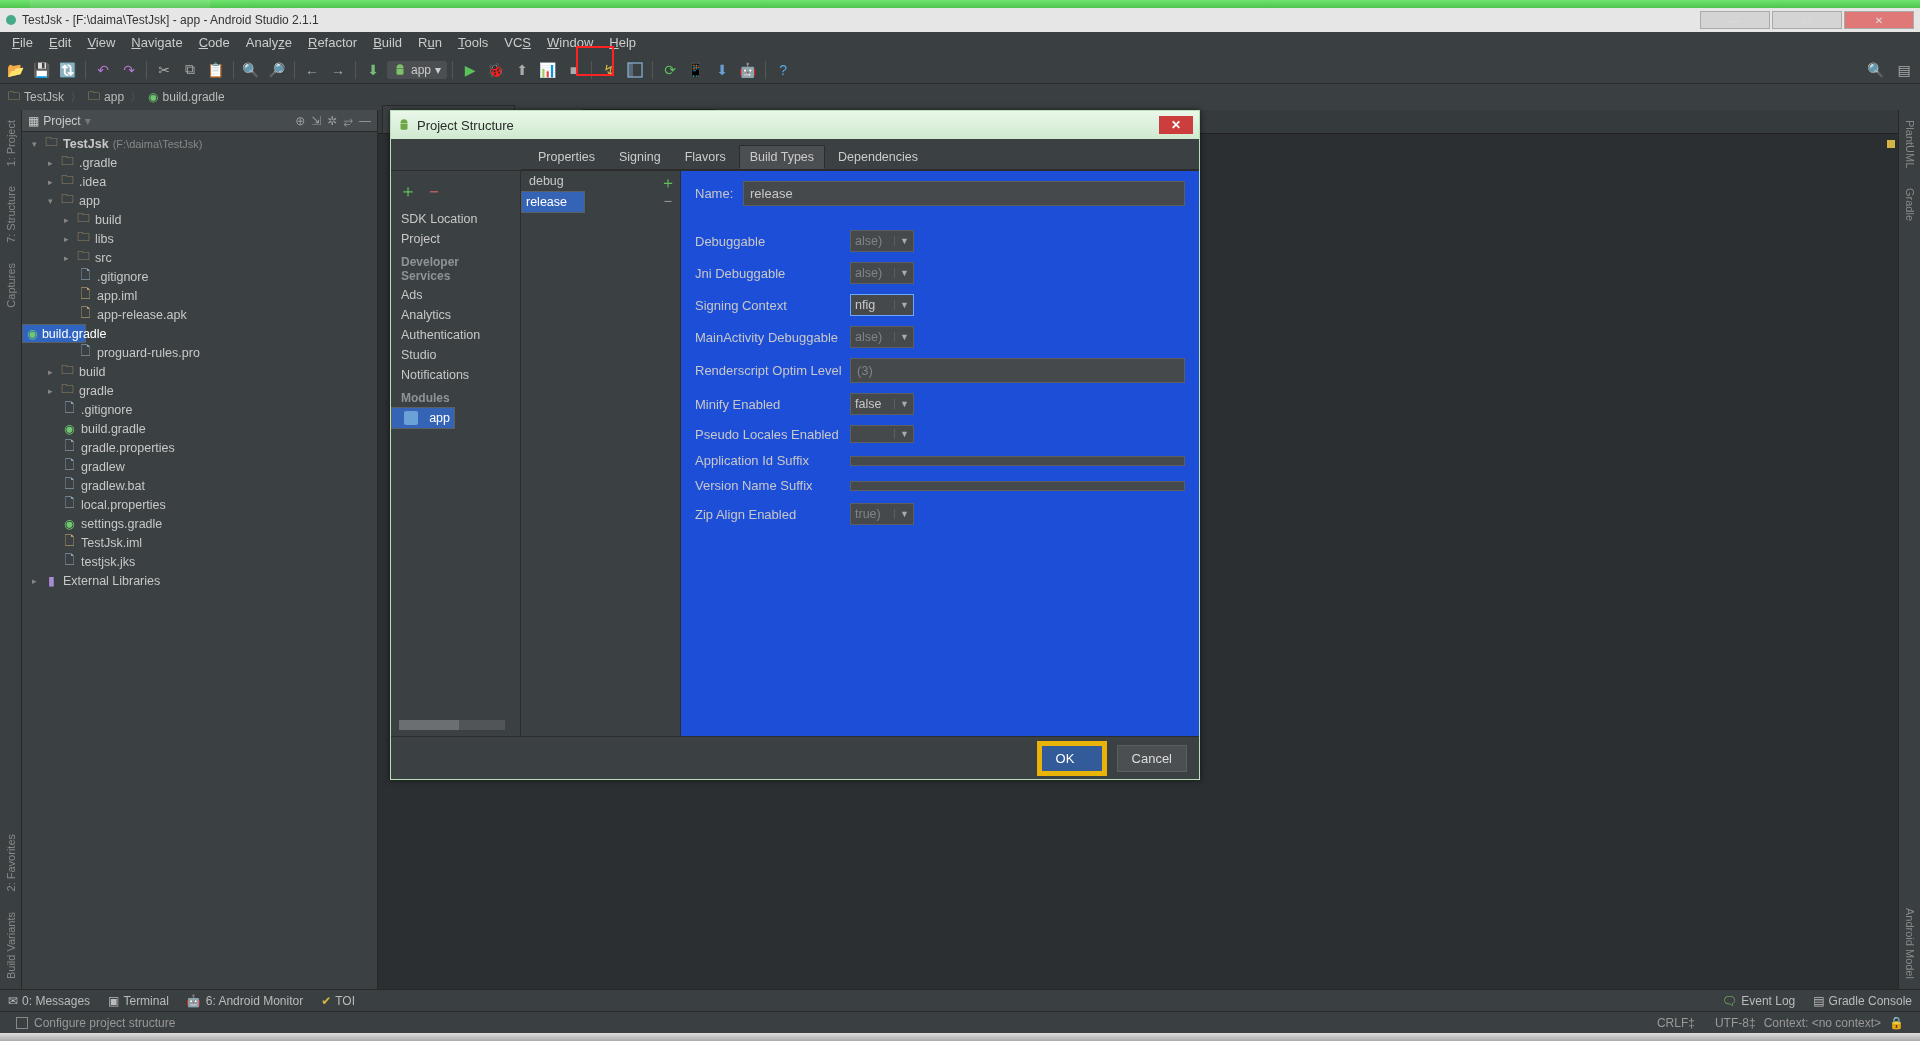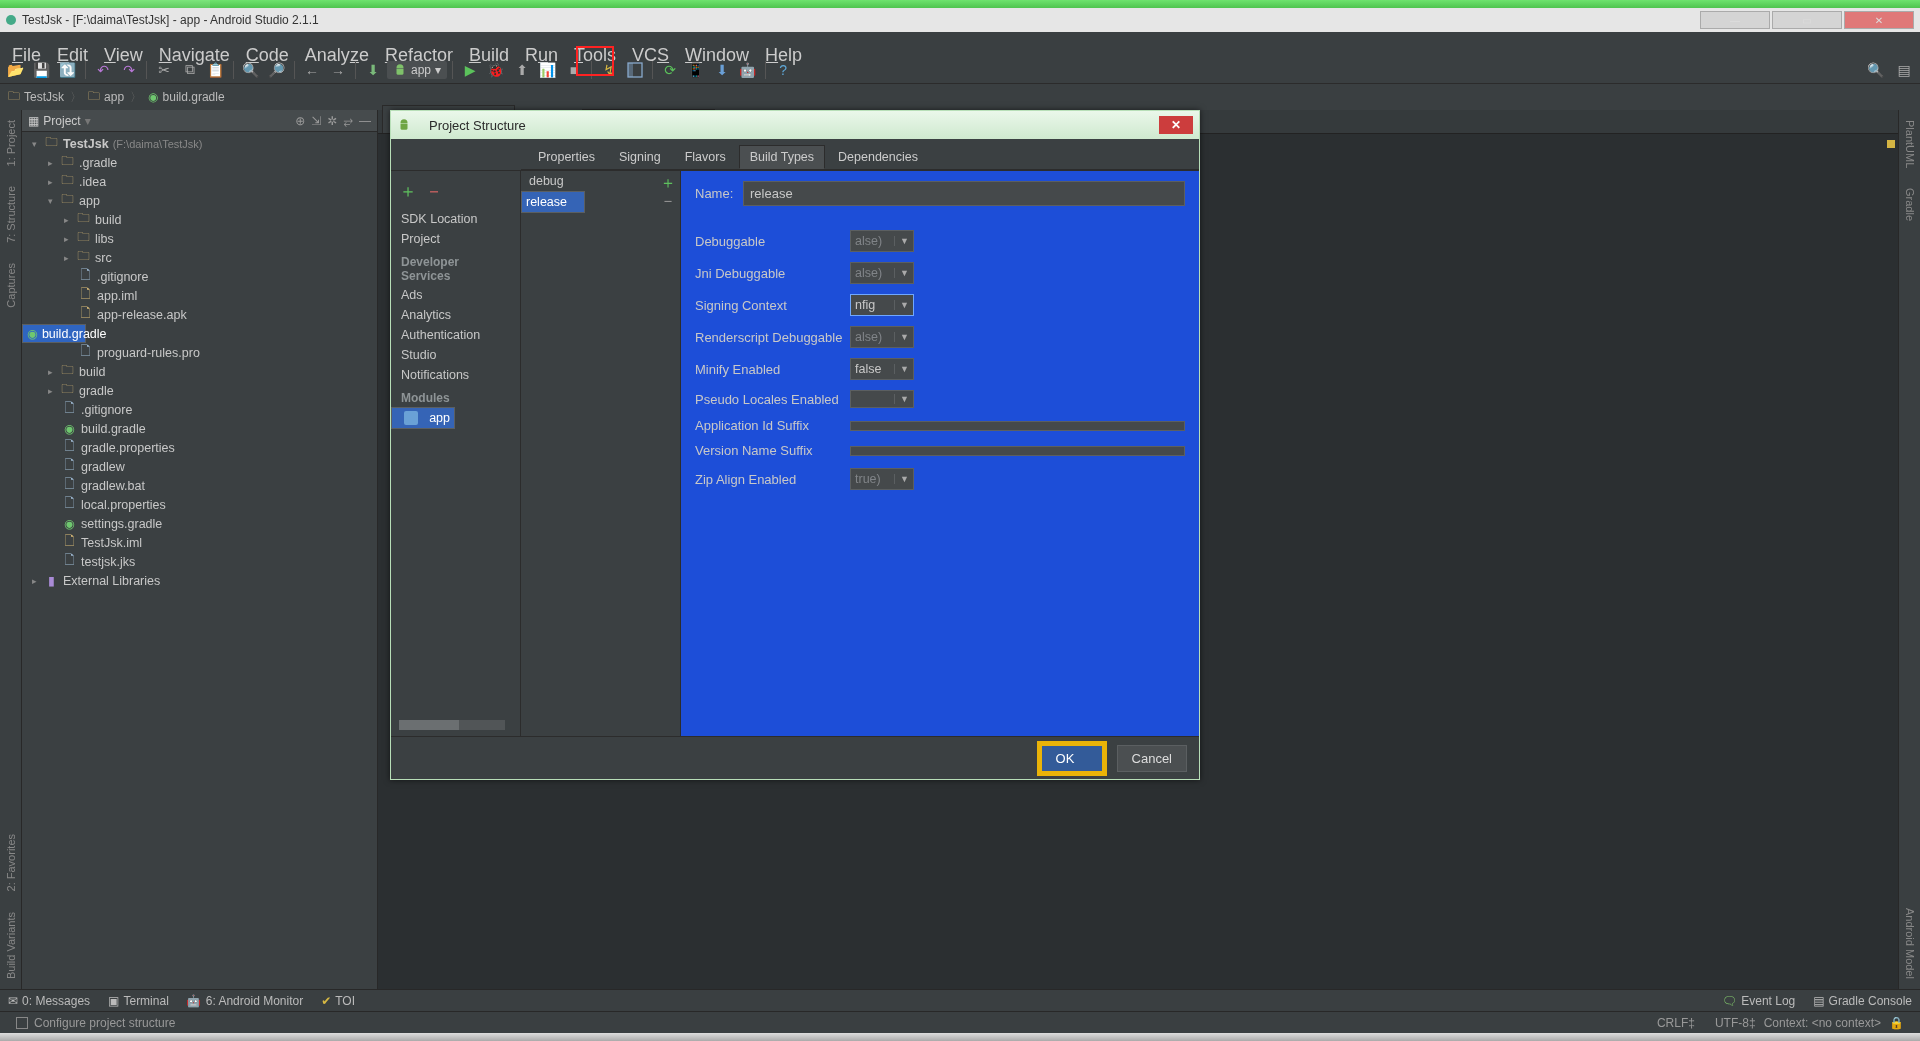--- a/index.html
+++ b/index.html
@@ -11,21 +11,21 @@
 
   
   .titlebar { height: 24px; background: #e6e6e6; display: flex; align-items: center; padding: 0 6px; color:#333; font-size:12px; justify-content: space-between; }
   .titlebar .left { display:flex; align-items:center; gap:6px;}
   .titlebar .left .dot { width:10px;height:10px;border-radius:50%;background:#4a8; }
   .window-controls { display:flex; gap:2px;}
   .window-controls .btn { width:26px; height:18px; background:#d4d4d4; border:1px solid #aaa; display:flex; align-items:center; justify-content:center; font-size:10px;}
   .window-controls .close { background:#e07878; }
 
   
-  .menubar { height: 24px; background: #3a3f41; display:flex; align-items:flex-start; padding: 11px 4px; font-size:18px; color:#ccc;}
+  .menubar { height: 24px; background: #3a3f41; display:flex; align-items:flex-end; padding: 4px 4px; font-size:13px; color:#ccc;}
   .menubar .mi { padding: 2px 8px; cursor:default;}
   .menubar .mi .u { text-decoration: underline; }
 
   
   .toolbar { height: 28px; background: #3a3f41; display:flex; align-items:center; padding: 0 4px; gap:2px; border-bottom:1px solid #2b2b2b;}
   .tbtn { width:24px;height:22px; display:flex;align-items:center;justify-content:center; color:#aaa; font-size:14px; }
   .tbtn svg { width:16px;height:16px; }
   .tsep { width:1px; height:18px; background:#555; margin:0 3px;}
   .run-select { background:#4b4f51; color:#ccc; padding:2px 6px; display:flex; align-items:center; gap:4px; border-radius:2px; font-size:12px;}
   .run-select .android { width:14px;height:14px; }
@@ -72,21 +72,21 @@
 
   
   .status-tabs { height:22px; background:#3a3f41; display:flex; align-items:center; padding:0 8px; font-size:12px; color:#bbb; gap:18px; border-top:1px solid #282828;}
   .status-tabs .gap { flex:1; }
   .statusbar { height:22px; background:#3a3f41; display:flex; align-items:center; padding:0 16px; font-size:12px; color:#999; border-top:1px solid #282828;}
   .statusbar .gap { flex:1;}
   .statusbar .sq { width:12px;height:12px; border:1px solid #888; margin-right:6px;}
   .taskbar-stub { height:8px; background: linear-gradient(to bottom, #ddd, #aaa); }
   .dialog { position:absolute; left:390px; top:0px; width:810px; height:670px; background:#3b4042; border:1px solid #b8dfb8; box-shadow:0 0 6px rgba(0,0,0,.6); display:flex; flex-direction:column;}
   .dlg-title { height:28px; background:linear-gradient(#eaf7ea,#cfe9cf); display:flex; align-items:center; padding:0 6px; color:#2b2b2b; font-size:13px; justify-content:space-between;}
-  .dlg-title .l { display:flex; align-items:center; gap:18px;}
+  .dlg-title .l { display:flex; align-items:center; gap:6px;}
   .dlg-title .close { width:34px; height:18px; background:#cc3d3d; color:#fff; display:flex; align-items:center; justify-content:center; font-size:12px; font-weight:bold; }
   .dlg-body { flex:1; display:flex; border-top:1px solid #2c2c2c; border-bottom:1px solid #2c2c2c; position:relative;}
   .dlg-left { width:130px; background:#3b4042; border-right:1px solid #2c2c2c; padding:6px 0; position:relative;}
   .dlg-left .toprow { display:flex; padding: 2px 8px 6px; gap:8px;}
   .plus { color:#5ec05e; font-size:18px; }
   .minus { color:#d66; font-size:18px; }
   .dl-item { padding:3px 10px; color:#c8c8c8; font-size:12.5px; }
   .dl-head { color:#8e9496; font-weight:bold; font-size:12px; padding:6px 10px 2px;}
   .dl-item.sel { background:#3564b6; color:#fff; padding-left:12px;}
   .module-row { display:flex; align-items:center; gap:4px;}
@@ -521,24 +521,30 @@
             </div>
           </div>
         <div class="form-row">
             <div class="lbl">Signing Context</div>
           <div class="sel hl">
               <span>nfig</span>
               <span class="ar">▼</span>
             </div>
           </div>
         <div class="form-row">
-            <div class="lbl">Renderscript Debuggable</div>
+            <div class="lbl">MainActivity Debuggable</div>
           <div class="sel gray">
               <span>alse)</span>
               <span class="ar">▼</span>
+            </div>
+          </div>
+        <div class="form-row">
+            <div class="lbl">Renderscript Optim Level</div>
+          <div class="ctl">
+              <div class="txt ph">(3)</div>
             </div>
           </div>
         <div class="form-row">
             <div class="lbl">Minify Enabled</div>
           <div class="sel">
               <span>false</span>
               <span class="ar">▼</span>
             </div>
           </div>
         <div class="form-row">

